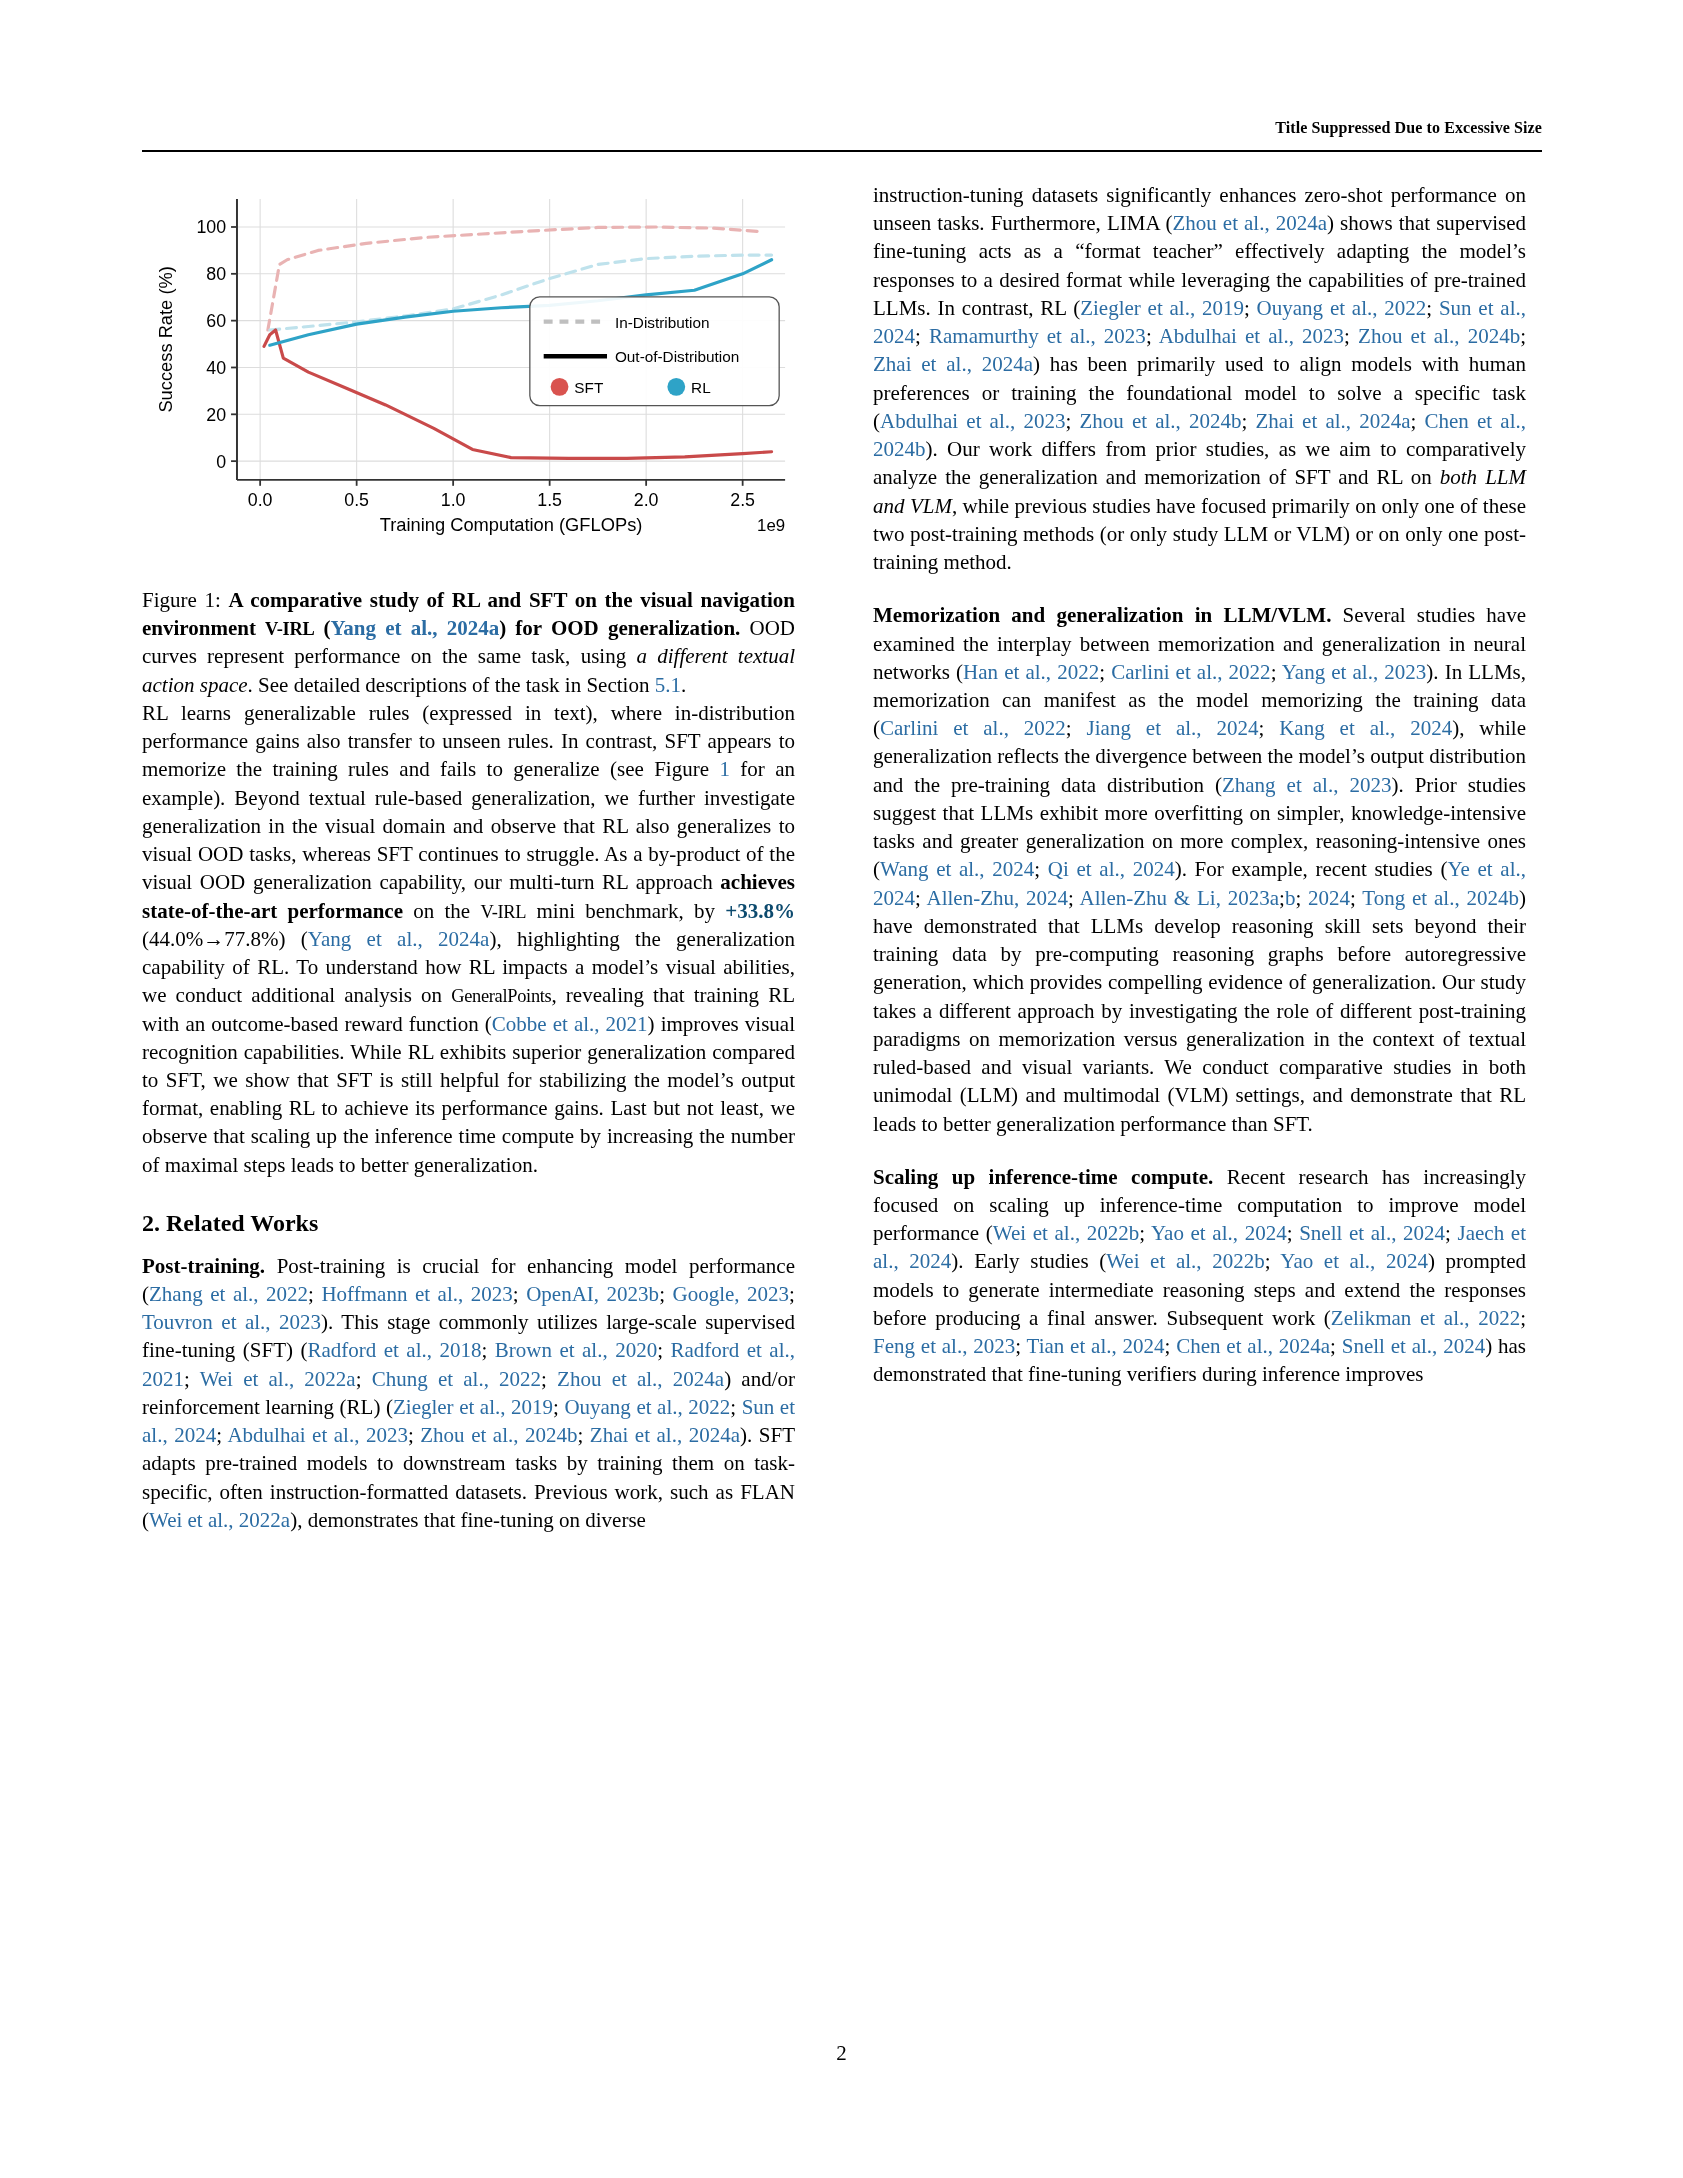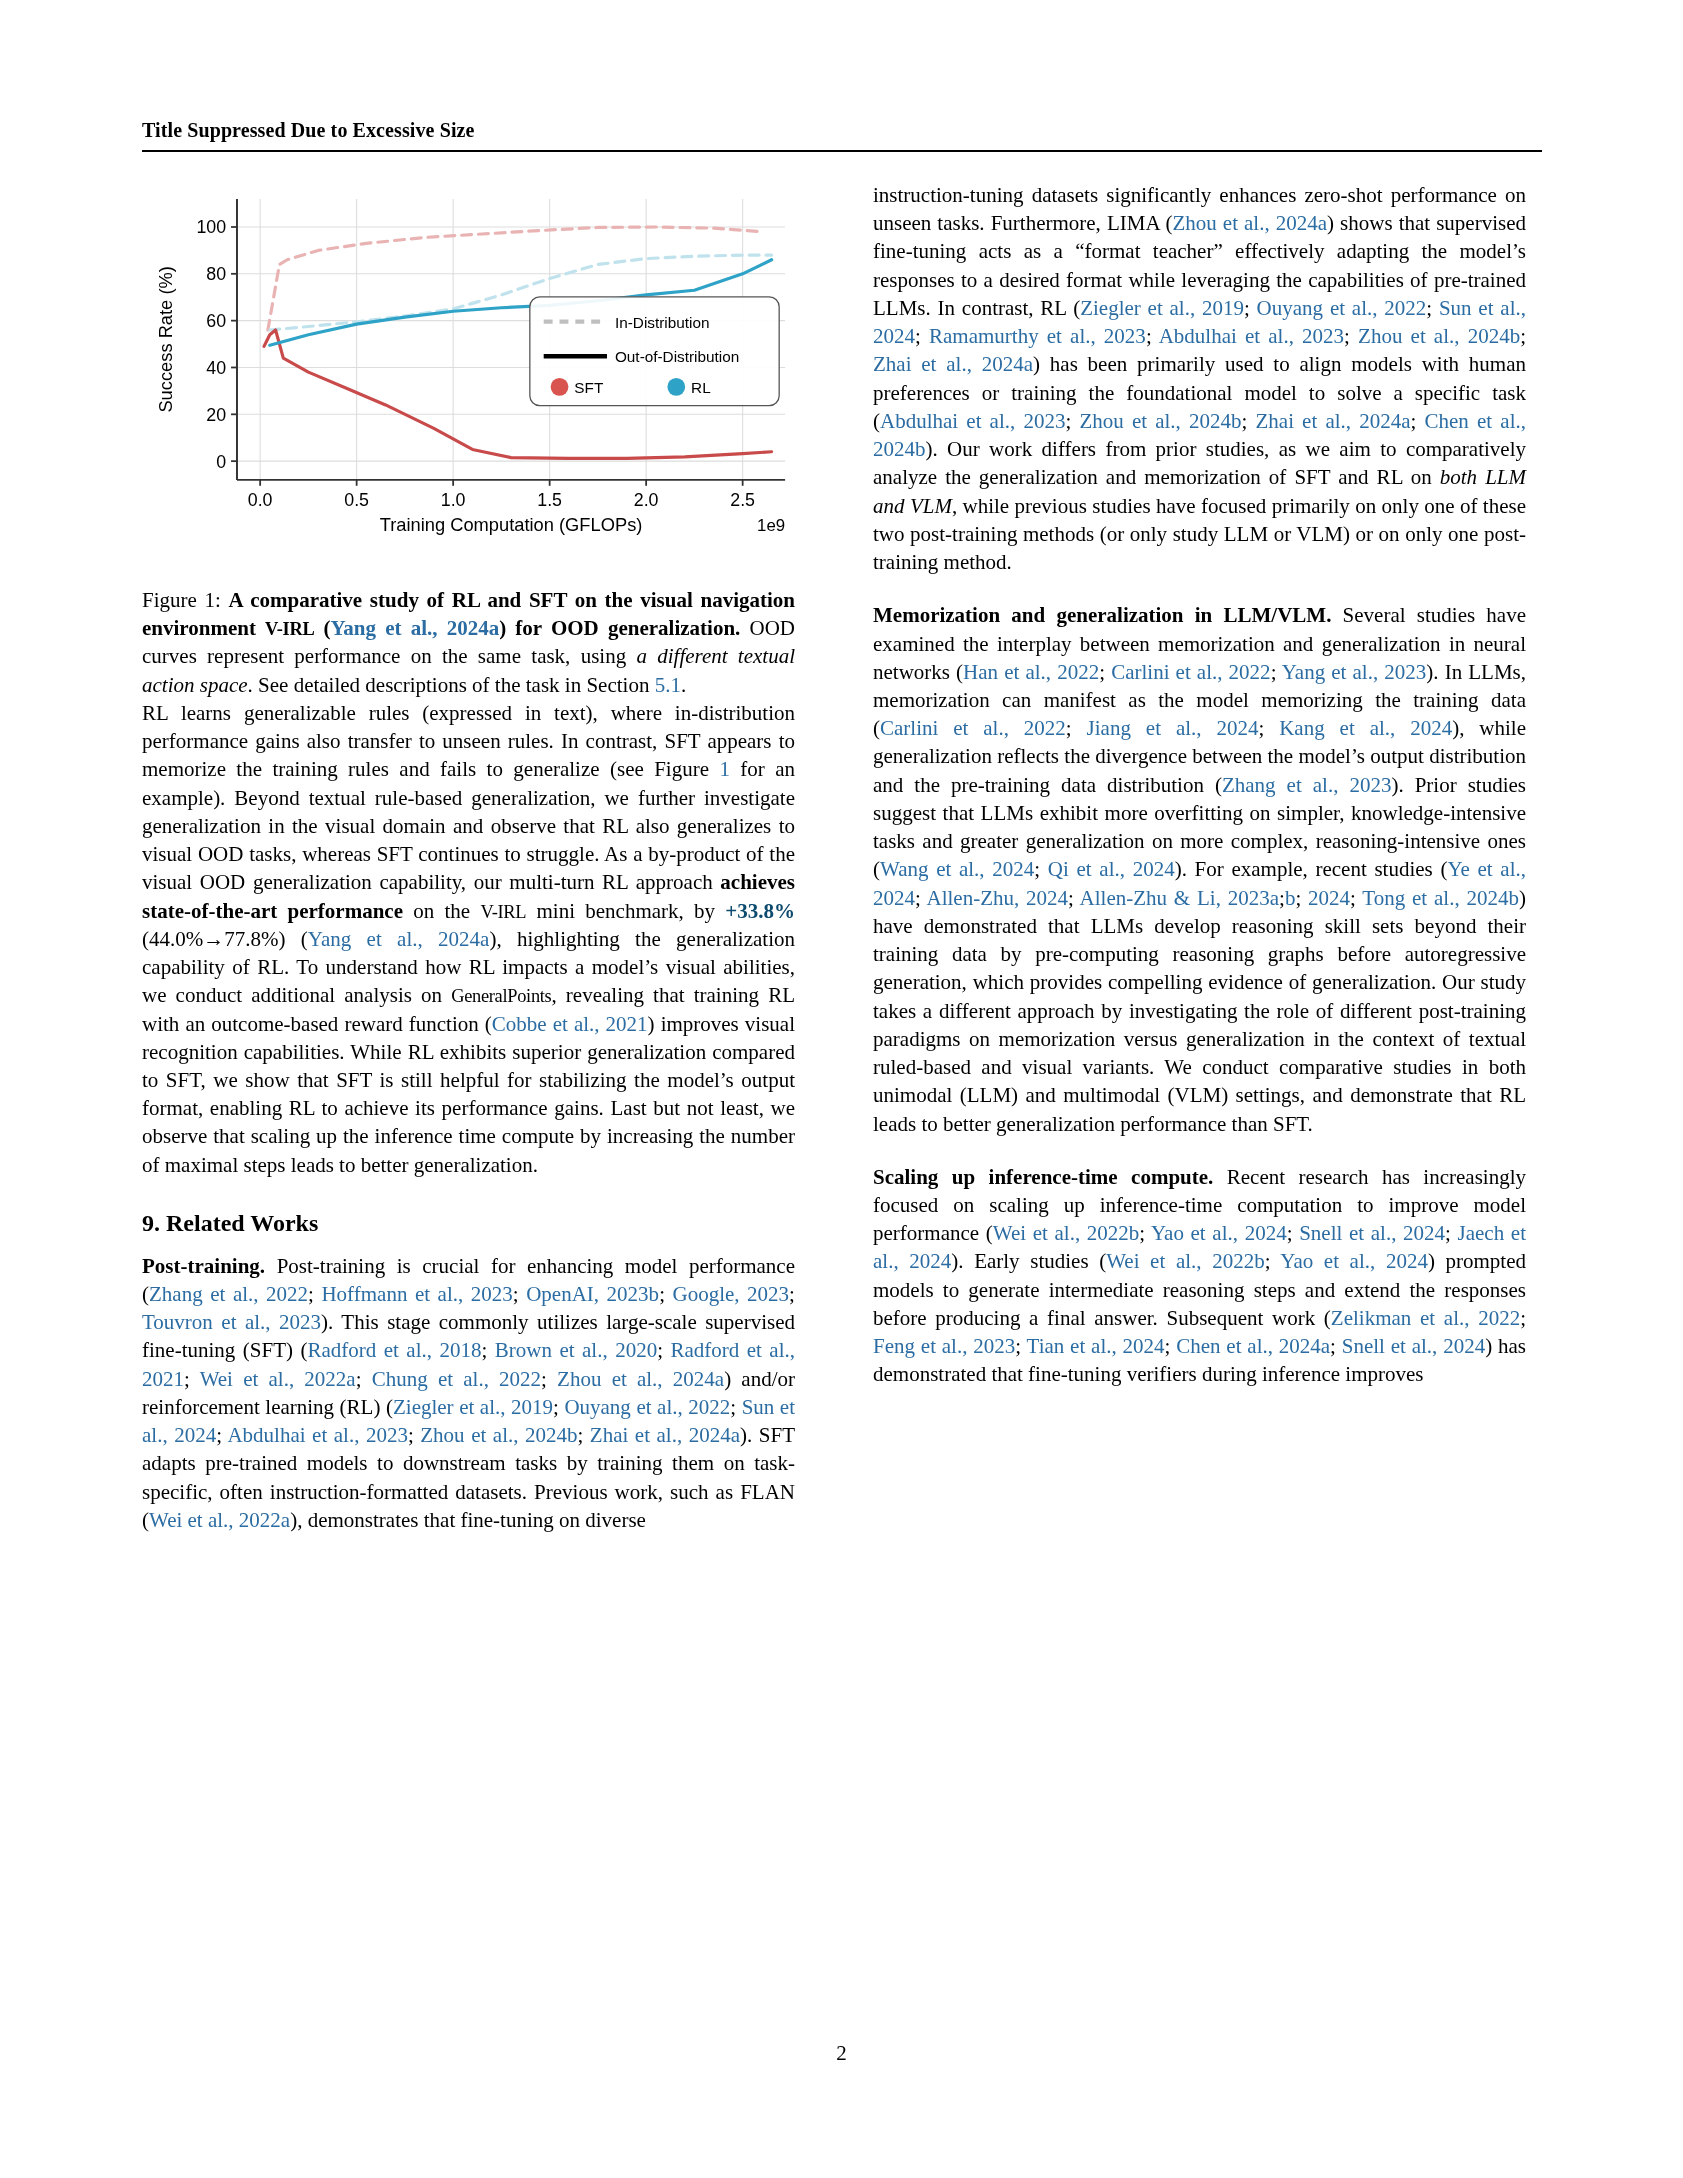--- a/index.html
+++ b/index.html
@@ -20,23 +20,23 @@
     width: 1683px;
     height: 2178px;
   }
 
   
   .runhead {
     position: absolute;
     left: 142px;
     top: 119px;
     width: 1400px;
-    text-align: left;
+    text-align: right;
     font-weight: bold;
-    font-size: 20px;
+    font-size: 16px;
     letter-spacing: 0.1px;
   }
   .runhead-rule {
     position: absolute;
     left: 142px;
     top: 150px;
     width: 1400px;
     height: 2px;
     background: #000;
   }
@@ -174,21 +174,21 @@
     </div>
 
     <div class="caption">
       <span>Figure 1</span><span>: </span><b>A comparative study of RL and SFT on the visual navigation environment </b><span class="mono b">V-IRL</span><b> (</b><b class="cite">Yang et al., 2024a</b><b>) </b><b>for OOD generalization.</b><span> OOD curves represent performance on the same task, using </span><i>a different textual action space</i><span>. See detailed descriptions of the task in Section </span><span class="cite">5.1</span><span>.</span>
     </div>
 
     <p>
       <span>RL learns generalizable rules (expressed in text), where in-distribution performance gains also transfer to unseen rules. In contrast, SFT appears to memorize the training rules and fails to generalize (see Figure </span><span class="cite">1</span><span> for an example). Beyond textual rule-based generalization, we further investigate generalization in the visual domain and observe that RL also generalizes to visual OOD tasks, whereas SFT continues to struggle. As a by-product of the visual OOD generalization capability, our multi-turn RL approach </span><b>achieves state-of-the-art performance</b><span> on the </span><span class="mono">V-IRL</span><span> mini benchmark, by </span><span class="green">+33.8%</span><span> (44.0%→77.8%) (</span><span class="cite">Yang et al., 2024a</span><span>), highlighting the generalization capability of RL. To understand how RL impacts a model’s visual abilities, we conduct additional analysis on </span><span class="mono">GeneralPoints</span><span>, revealing that training RL with an outcome-based reward function (</span><span class="cite">Cobbe et al., 2021</span><span>) improves visual recognition capabilities. While RL exhibits superior generalization compared to SFT, we show that SFT is still helpful for stabilizing the model’s output format, enabling RL to achieve its performance gains. Last but not least, we observe that scaling up the inference time compute by increasing the number of maximal steps leads to better generalization.</span>
     </p>
 
-    <h2 class="section">9. Related Works</h2>
+    <h2 class="section">2. Related Works</h2>
 
     <p>
       <b>Post-training.</b><span> Post-training is crucial for enhancing model performance (</span><span class="cite">Zhang et al., 2022</span><span>; </span><span class="cite">Hoffmann et al., 2023</span><span>; </span><span class="cite">OpenAI, 2023b</span><span>; </span><span class="cite">Google, 2023</span><span>; </span><span class="cite">Touvron et al., 2023</span><span>). This stage commonly utilizes large-scale supervised fine-tuning (SFT) (</span><span class="cite">Radford et al., 2018</span><span>; </span><span class="cite">Brown et al., 2020</span><span>; </span><span class="cite">Radford et al., 2021</span><span>; </span><span class="cite">Wei et al., 2022a</span><span>; </span><span class="cite">Chung et al., 2022</span><span>; </span><span class="cite">Zhou et al., 2024a</span><span>) and/or reinforcement learning (RL) (</span><span class="cite">Ziegler et al., 2019</span><span>; </span><span class="cite">Ouyang et al., 2022</span><span>; </span><span class="cite">Sun et al., 2024</span><span>; </span><span class="cite">Abdulhai et al., 2023</span><span>; </span><span class="cite">Zhou et al., 2024b</span><span>; </span><span class="cite">Zhai et al., 2024a</span><span>). SFT adapts pre-trained models to downstream tasks by training them on task-specific, often instruction-formatted datasets. Previous work, such as FLAN (</span><span class="cite">Wei et al., 2022a</span><span>), demonstrates that fine-tuning on diverse</span>
     </p>
   </div>
 
   <div class="col col-right">
 
     <p>
       <span>instruction-tuning datasets significantly enhances zero-shot performance on unseen tasks. Furthermore, LIMA (</span><span class="cite">Zhou et al., 2024a</span><span>) shows that supervised fine-tuning acts as a “format teacher” effectively adapting the model’s responses to a desired format while leveraging the capabilities of pre-trained LLMs. In contrast, RL (</span><span class="cite">Ziegler et al., 2019</span><span>; </span><span class="cite">Ouyang et al., 2022</span><span>; </span><span class="cite">Sun et al., 2024</span><span>; </span><span class="cite">Ramamurthy et al., 2023</span><span>; </span><span class="cite">Abdulhai et al., 2023</span><span>; </span><span class="cite">Zhou et al., 2024b</span><span>; </span><span class="cite">Zhai et al., 2024a</span><span>) has been primarily used to align models with human preferences or training the foundational model to solve a specific task (</span><span class="cite">Abdulhai et al., 2023</span><span>; </span><span class="cite">Zhou et al., 2024b</span><span>; </span><span class="cite">Zhai et al., 2024a</span><span>; </span><span class="cite">Chen et al., 2024b</span><span>). Our work differs from prior studies, as we aim to comparatively analyze the generalization and memorization of SFT and RL on </span><i>both LLM and VLM</i><span>, while previous studies have focused primarily on only one of these two post-training methods (or only study LLM or VLM) or on only one post-training method.</span>

